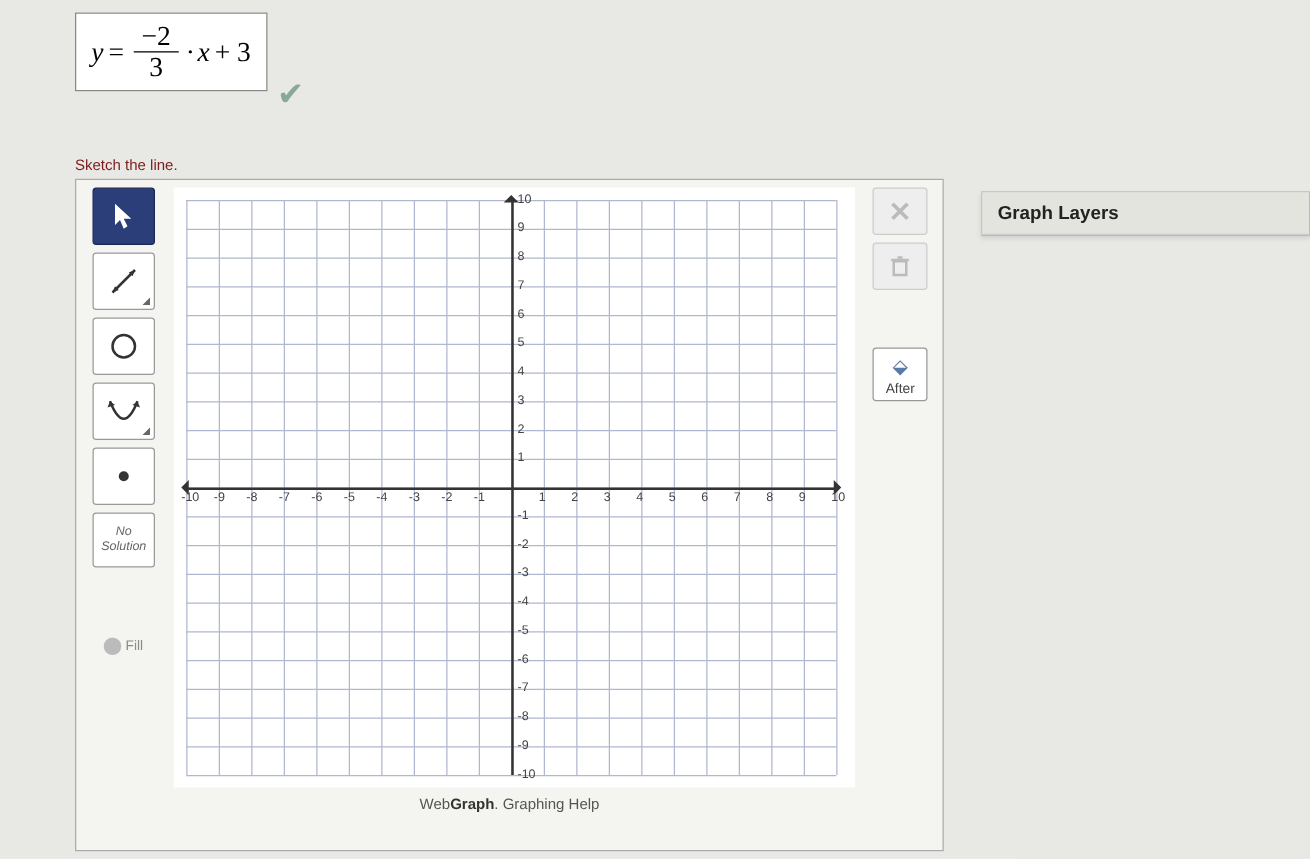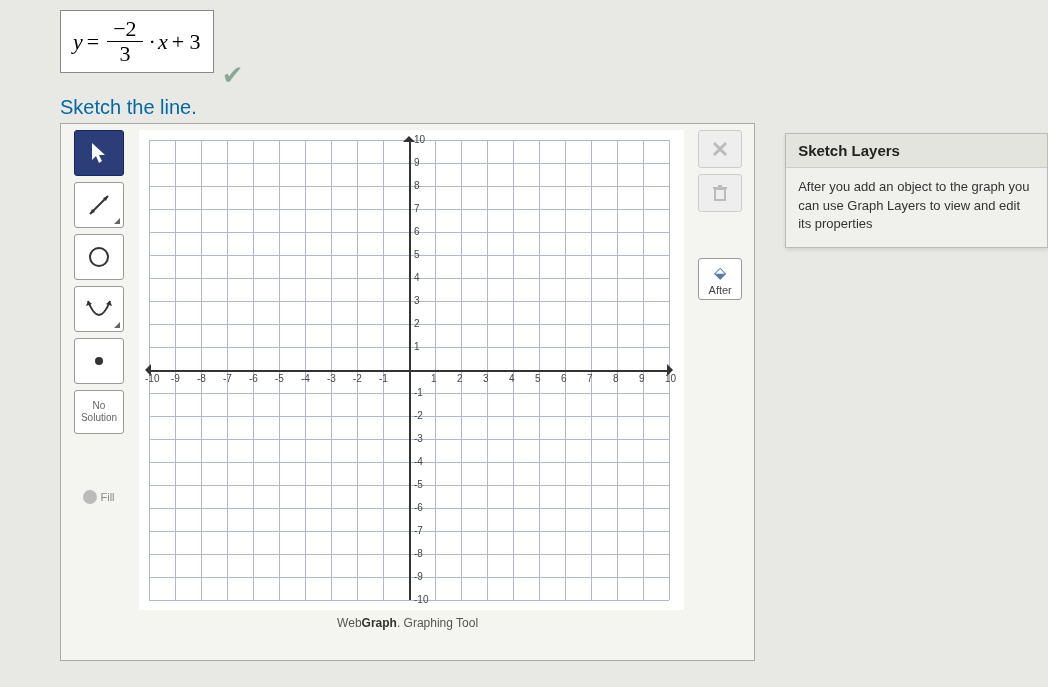--- a/index.html
+++ b/index.html
@@ -36,23 +36,23 @@
 .frac .num { border-bottom: 1.5px solid #000; padding: 0 6px; }
 .frac .den { padding: 0 6px; }
 .checkmark {
   color: #8aa896;
   font-size: 26px;
   margin-left: 8px;
   position: relative;
   top: 18px;
 }
 .instruction {
-  margin-top: 23px;
-  font-size: 20px;
-  color: #0369a1;
+  margin-top: 52px;
+  font-size: 12px;
+  color: #7f1d1d;
 }
 .canvas-wrap {
   display: flex;
   align-items: flex-start;
   margin-top: 4px;
 }
 .tool-panel {
   border: 1px solid #aaa;
   background: #f4f4f0;
   padding: 6px 6px 30px 6px;
@@ -80,20 +80,21 @@
   position: relative;
 }
 .tool-btn.active { background: #2c3e7a; border-color: #1a2855; }
 .tool-btn.nosol {
   font-size: 10px;
   color: #666;
   text-align: center;
   line-height: 1.2;
   flex-direction: column;
   height: 44px;
+  font-style: italic;
 }
 .tool-btn .corner-arrow {
   position: absolute;
   right: 3px;
   bottom: 3px;
   width: 0; height: 0;
   border-left: 6px solid transparent;
   border-bottom: 6px solid #666;
 }
 .help-btn {
@@ -384,23 +385,22 @@
             </svg>
           </div>
           <div class="fill-btn">
             <span class="fill-icon">⬙</span>
             <span>After</span>
           </div>
         </div>
 
       </div>
       <div class="footer">
-        <span>Web</span><b>Graph</b><span>. Graphing Tool</span>
+        <span>Web</span><b>Graph</b><span>. Graphing Help</span>
       </div>
     </div>
 
     <div class="layers-panel">
-      <div class="layers-header">Sketch Layers</div>
-      <div class="layers-body">After you add an object to the graph you can use Graph Layers to view and edit its properties</div>
+      <div class="layers-header">Graph Layers</div>
     </div>
   </div>
 
 </div>
 
 </body></html>

